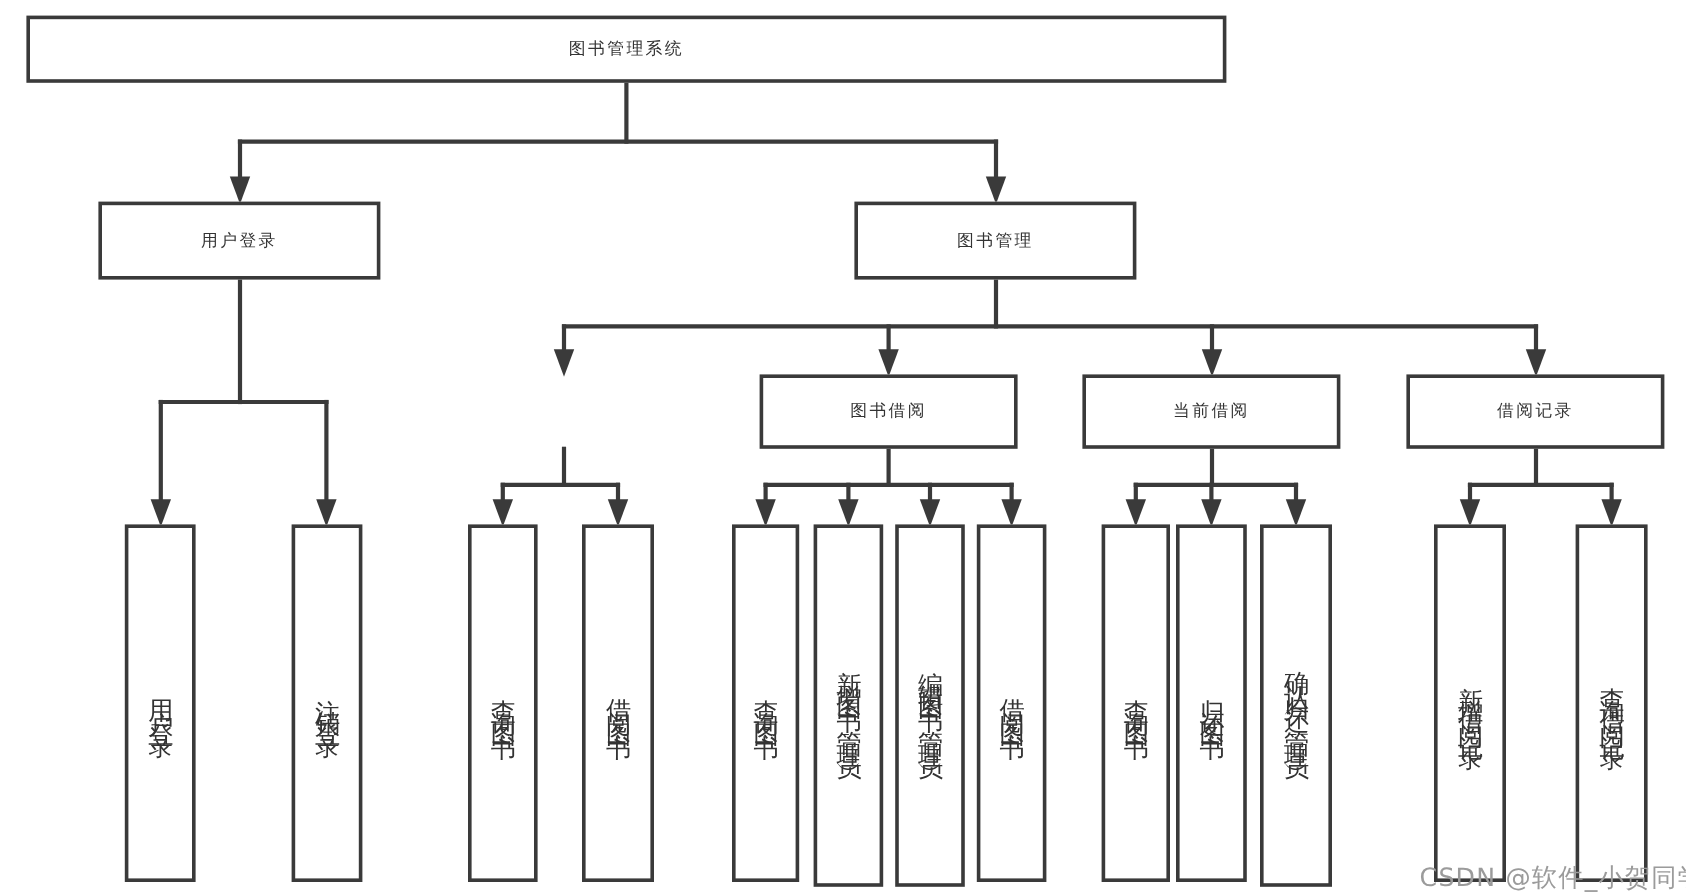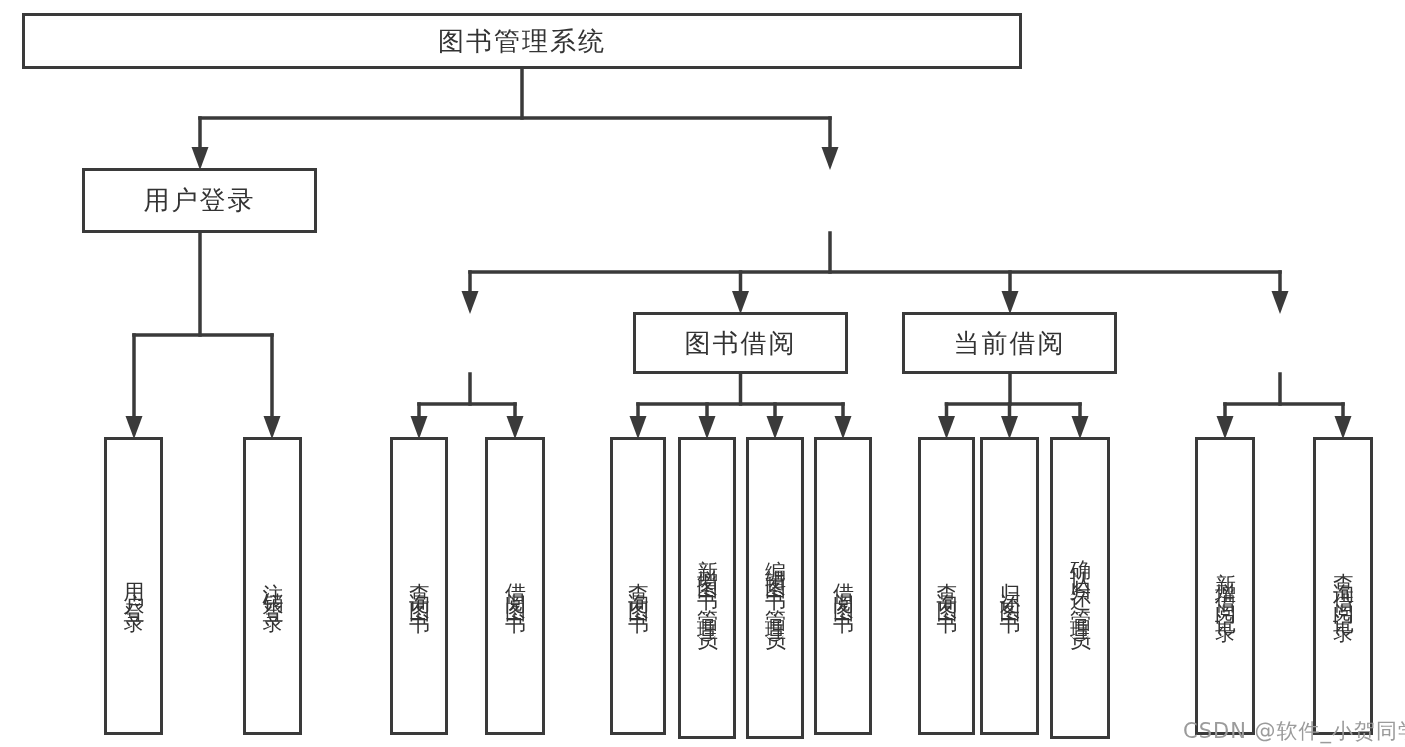--- a/index.html
+++ b/index.html
@@ -16,21 +16,21 @@
     position: absolute;
     box-sizing: border-box;
     border: 3px solid var(--line, #3a3a3a);
     background: #ffffff;
     display: flex;
     align-items: center;
     justify-content: center;
     color: var(--text, #333333);
     text-align: center;
   }
-  .h  { font-size: 26px; letter-spacing: 2px; }
+  .h  { font-size: 14px; letter-spacing: 2px; }
   .v  {
     writing-mode: vertical-rl;
     text-orientation: mixed;
     font-size: 21px;
     letter-spacing: 10px;
     line-height: 1;
   }
   .watermark {
     position: absolute;
     left: 1183px;
@@ -98,23 +98,25 @@
       <polygon points="1071.5,416 1088.5,416 1080,439" fill="#3a3a3a"></polygon>
       <line x1="1225" y1="404" x2="1225" y2="423" stroke="#3a3a3a" stroke-width="3.5" stroke-linecap="square"></line>
       <polygon points="1216.5,416 1233.5,416 1225,439" fill="#3a3a3a"></polygon>
       <line x1="1343" y1="404" x2="1343" y2="423" stroke="#3a3a3a" stroke-width="3.5" stroke-linecap="square"></line>
       <polygon points="1334.5,416 1351.5,416 1343,439" fill="#3a3a3a"></polygon>
     </svg>
 
   <div class="box h" style="left:22px; top:13px; width:1000px; height:56px;">图书管理系统</div>
 
   <div class="box h" style="left:82px; top:168px; width:235px; height:65px;">用户登录</div>
+  <div class="box h" style="left:712px; top:168px; width:235px; height:65px;">图书管理</div>
 
   <div class="box h" style="left:633px; top:312px; width:215px; height:62px;">图书借阅</div>
   <div class="box h" style="left:902px; top:312px; width:215px; height:62px;">当前借阅</div>
+  <div class="box h" style="left:1172px; top:312px; width:215px; height:62px;">借阅记录</div>
 
   <div class="box v" style="left:104px; top:437px; width:59px; height:298px;">用户登录</div>
   <div class="box v" style="left:243px; top:437px; width:59px; height:298px;">注销登录</div>
 
   <div class="box v" style="left:390px; top:437px; width:58px; height:298px;">查询图书</div>
   <div class="box v" style="left:485px; top:437px; width:60px; height:298px;">借阅图书</div>
 
   <div class="box v" style="left:610px; top:437px; width:56px; height:298px;">查询图书</div>
   <div class="box v" style="left:678px; top:437px; width:58px; height:302px;">新增图书（管理员）</div>
   <div class="box v" style="left:746px; top:437px; width:58px; height:302px;">编辑图书（管理员）</div>

